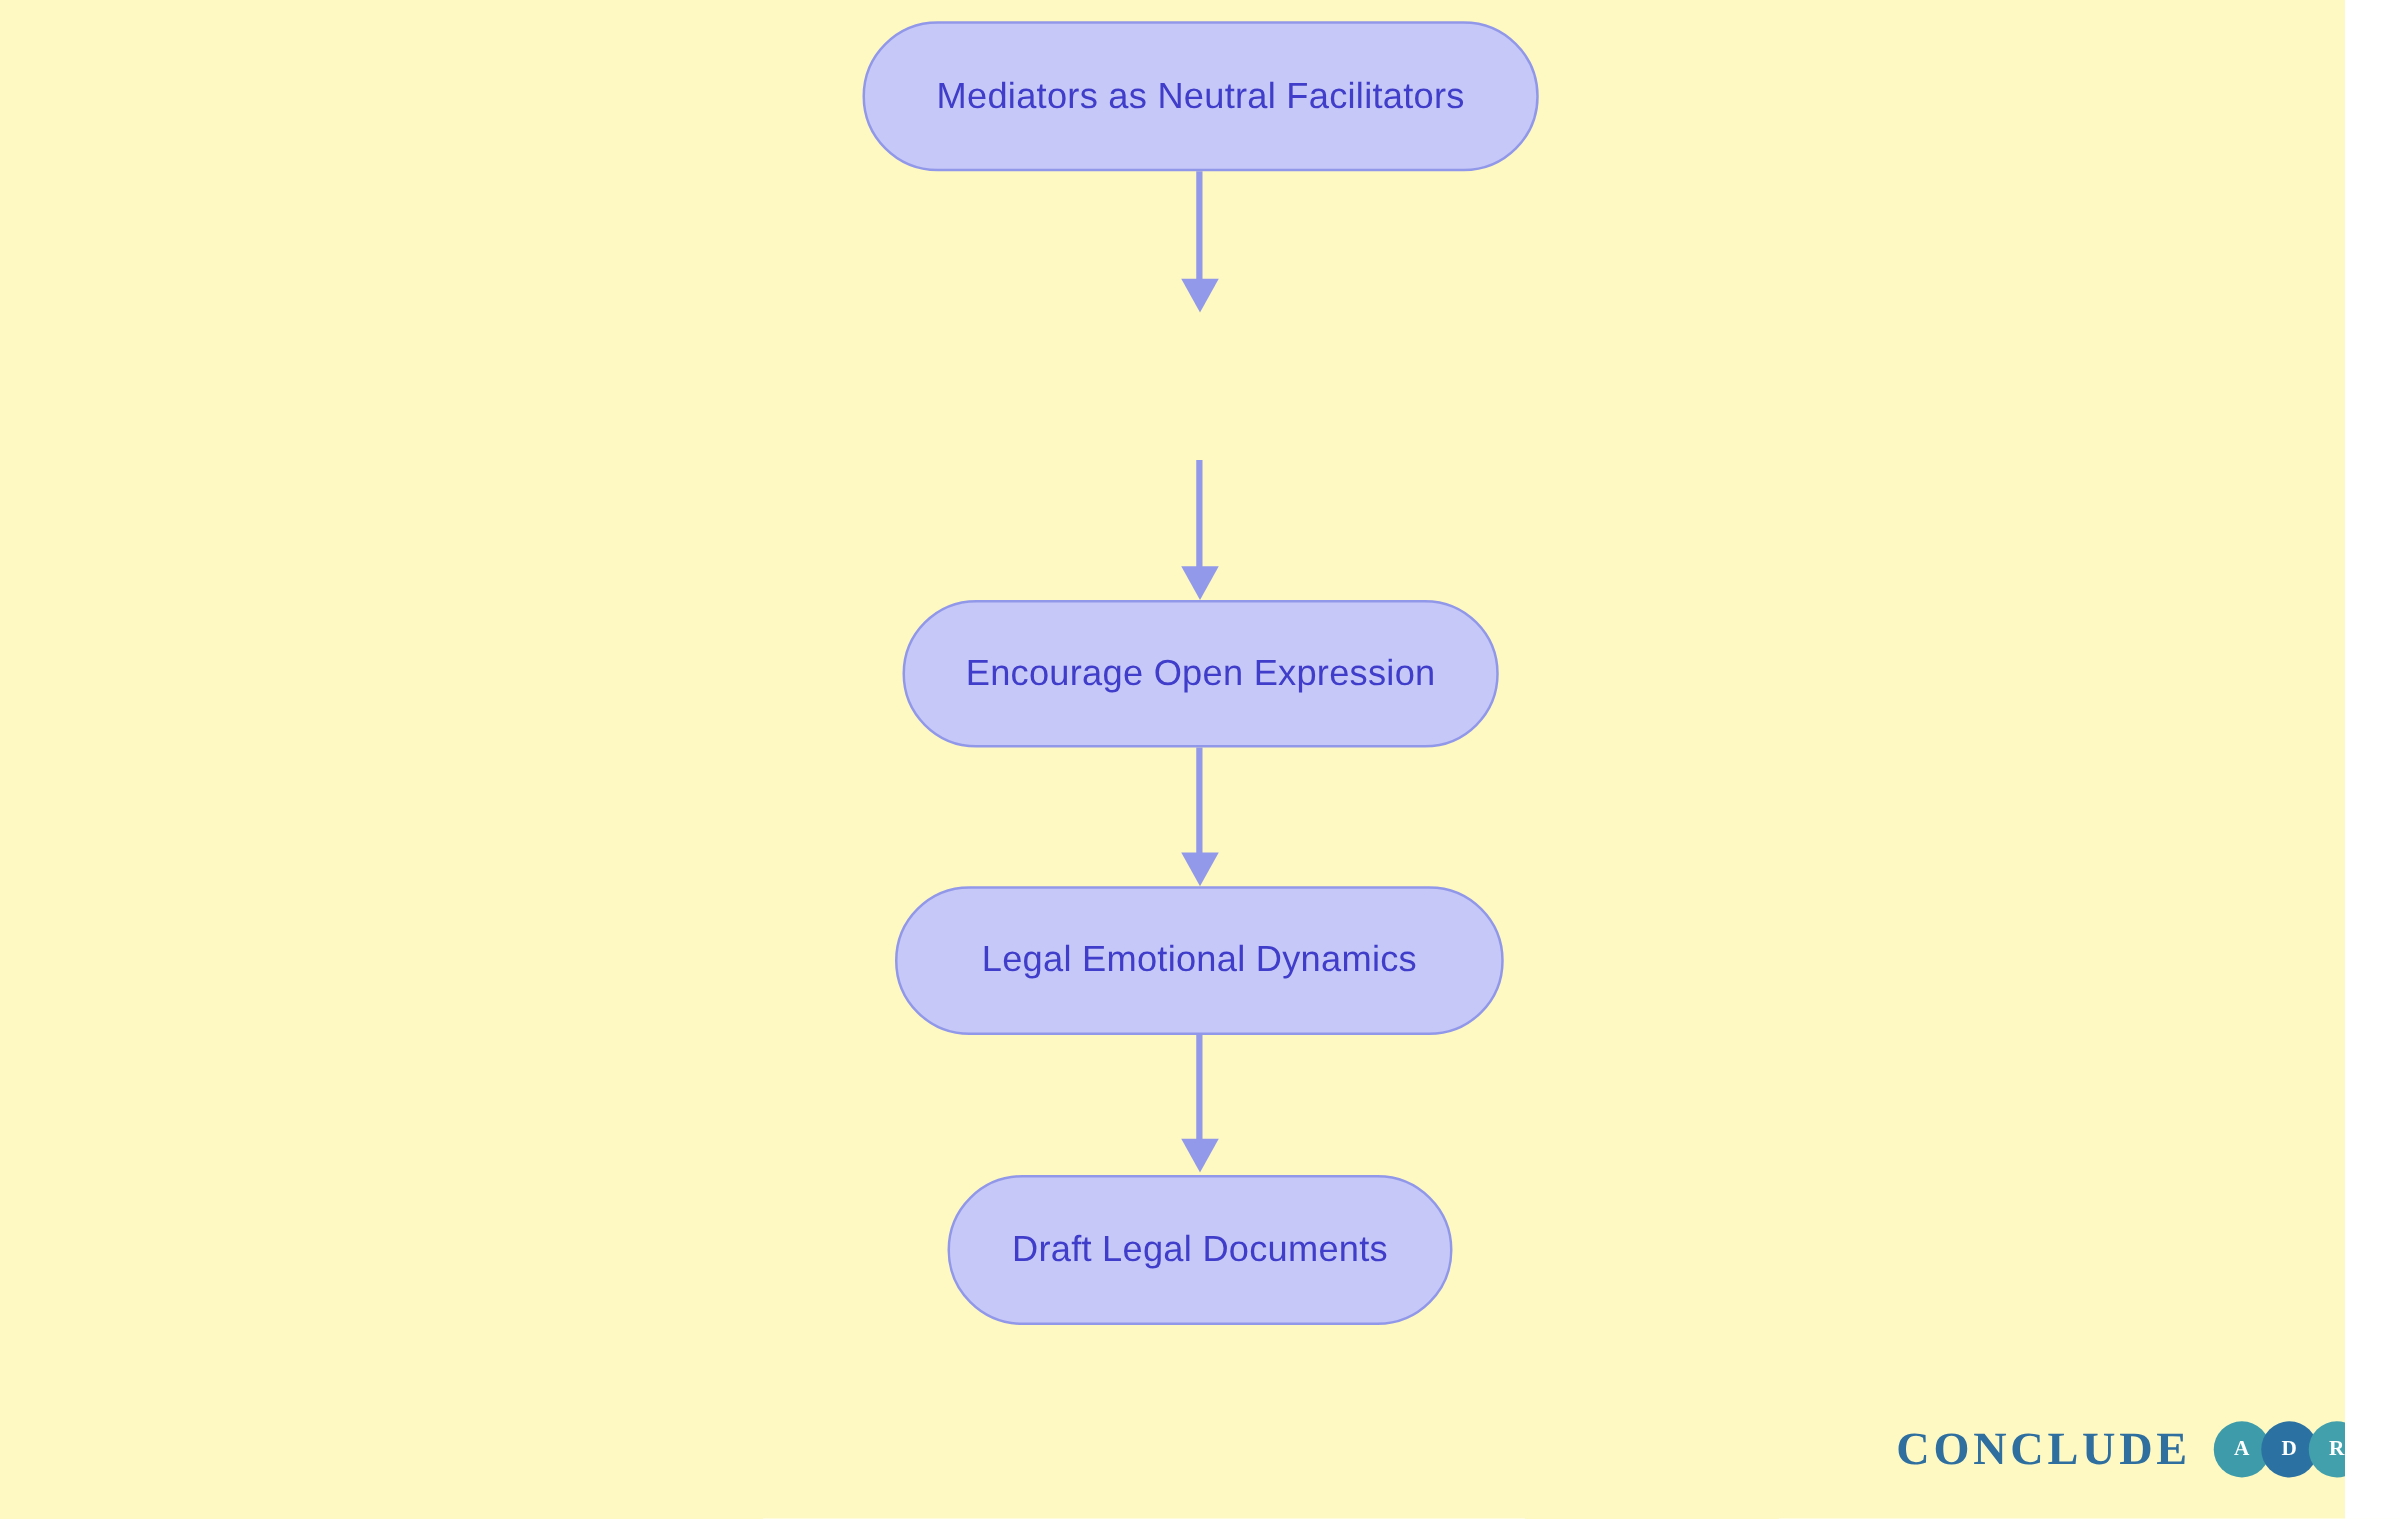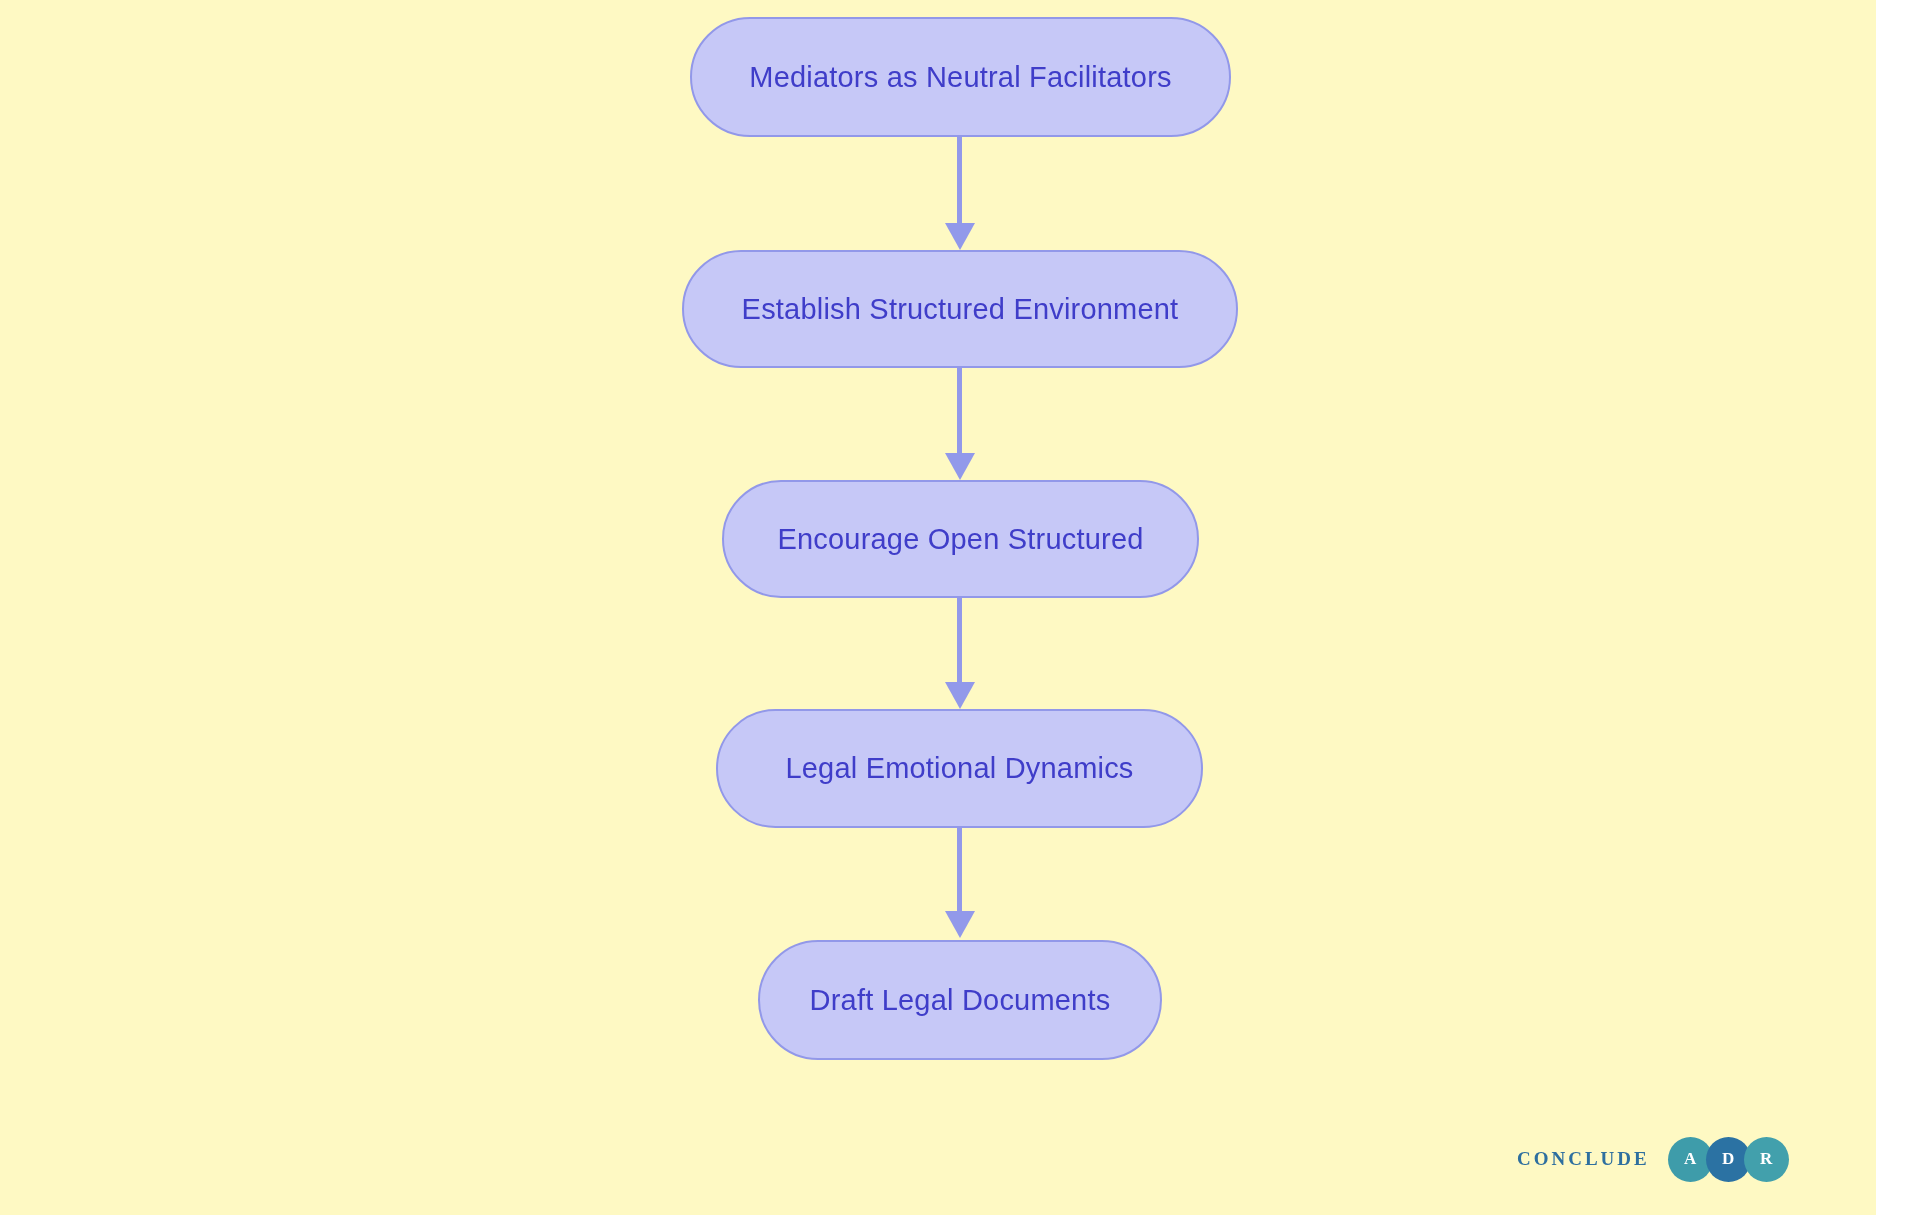--- a/index.html
+++ b/index.html
@@ -49,21 +49,21 @@
     position: absolute;
     left: 1517px;
     top: 1135px;
     height: 48px;
     display: flex;
     align-items: center;
   }
   .brand-name {
     font-family: "Liberation Serif", serif;
     font-weight: 700;
-    font-size: 19px;
+    font-size: 37px;
     letter-spacing: 3px;
     color: #2e6f9f;
     margin-right: 18px;
     white-space: nowrap;
   }
   .badge-circle {
     width: 45px;
     height: 45px;
     border-radius: 50%;
     display: flex;
@@ -83,29 +83,26 @@
 
 <div class="canvas">
 
   <div class="flow-node" style="left:690px; top:17px; width:541px; height:120px;">
     <span class="node-label">Mediators as Neutral Facilitators</span>
   </div>
 
   <div class="arrow-line" style="left:957px; top:137px; height:87px;"></div>
   <div class="arrow-head" style="left:945px; top:223px;"></div>
 
-  <div class="flow-node" style="left:682px; top:250px; width:556px; height:118px;">
-    <span class="node-label">Establish Structured Environment</span>
-  </div>
 
   <div class="arrow-line" style="left:957px; top:368px; height:86px;"></div>
   <div class="arrow-head" style="left:945px; top:453px;"></div>
 
   <div class="flow-node" style="left:722px; top:480px; width:477px; height:118px;">
-    <span class="node-label">Encourage Open Structured</span>
+    <span class="node-label">Encourage Open Expression</span>
   </div>
 
   <div class="arrow-line" style="left:957px; top:598px; height:85px;"></div>
   <div class="arrow-head" style="left:945px; top:682px;"></div>
 
   <div class="flow-node" style="left:716px; top:709px; width:487px; height:119px;">
     <span class="node-label">Legal Emotional Dynamics</span>
   </div>
 
   <div class="arrow-line" style="left:957px; top:828px; height:84px;"></div>

